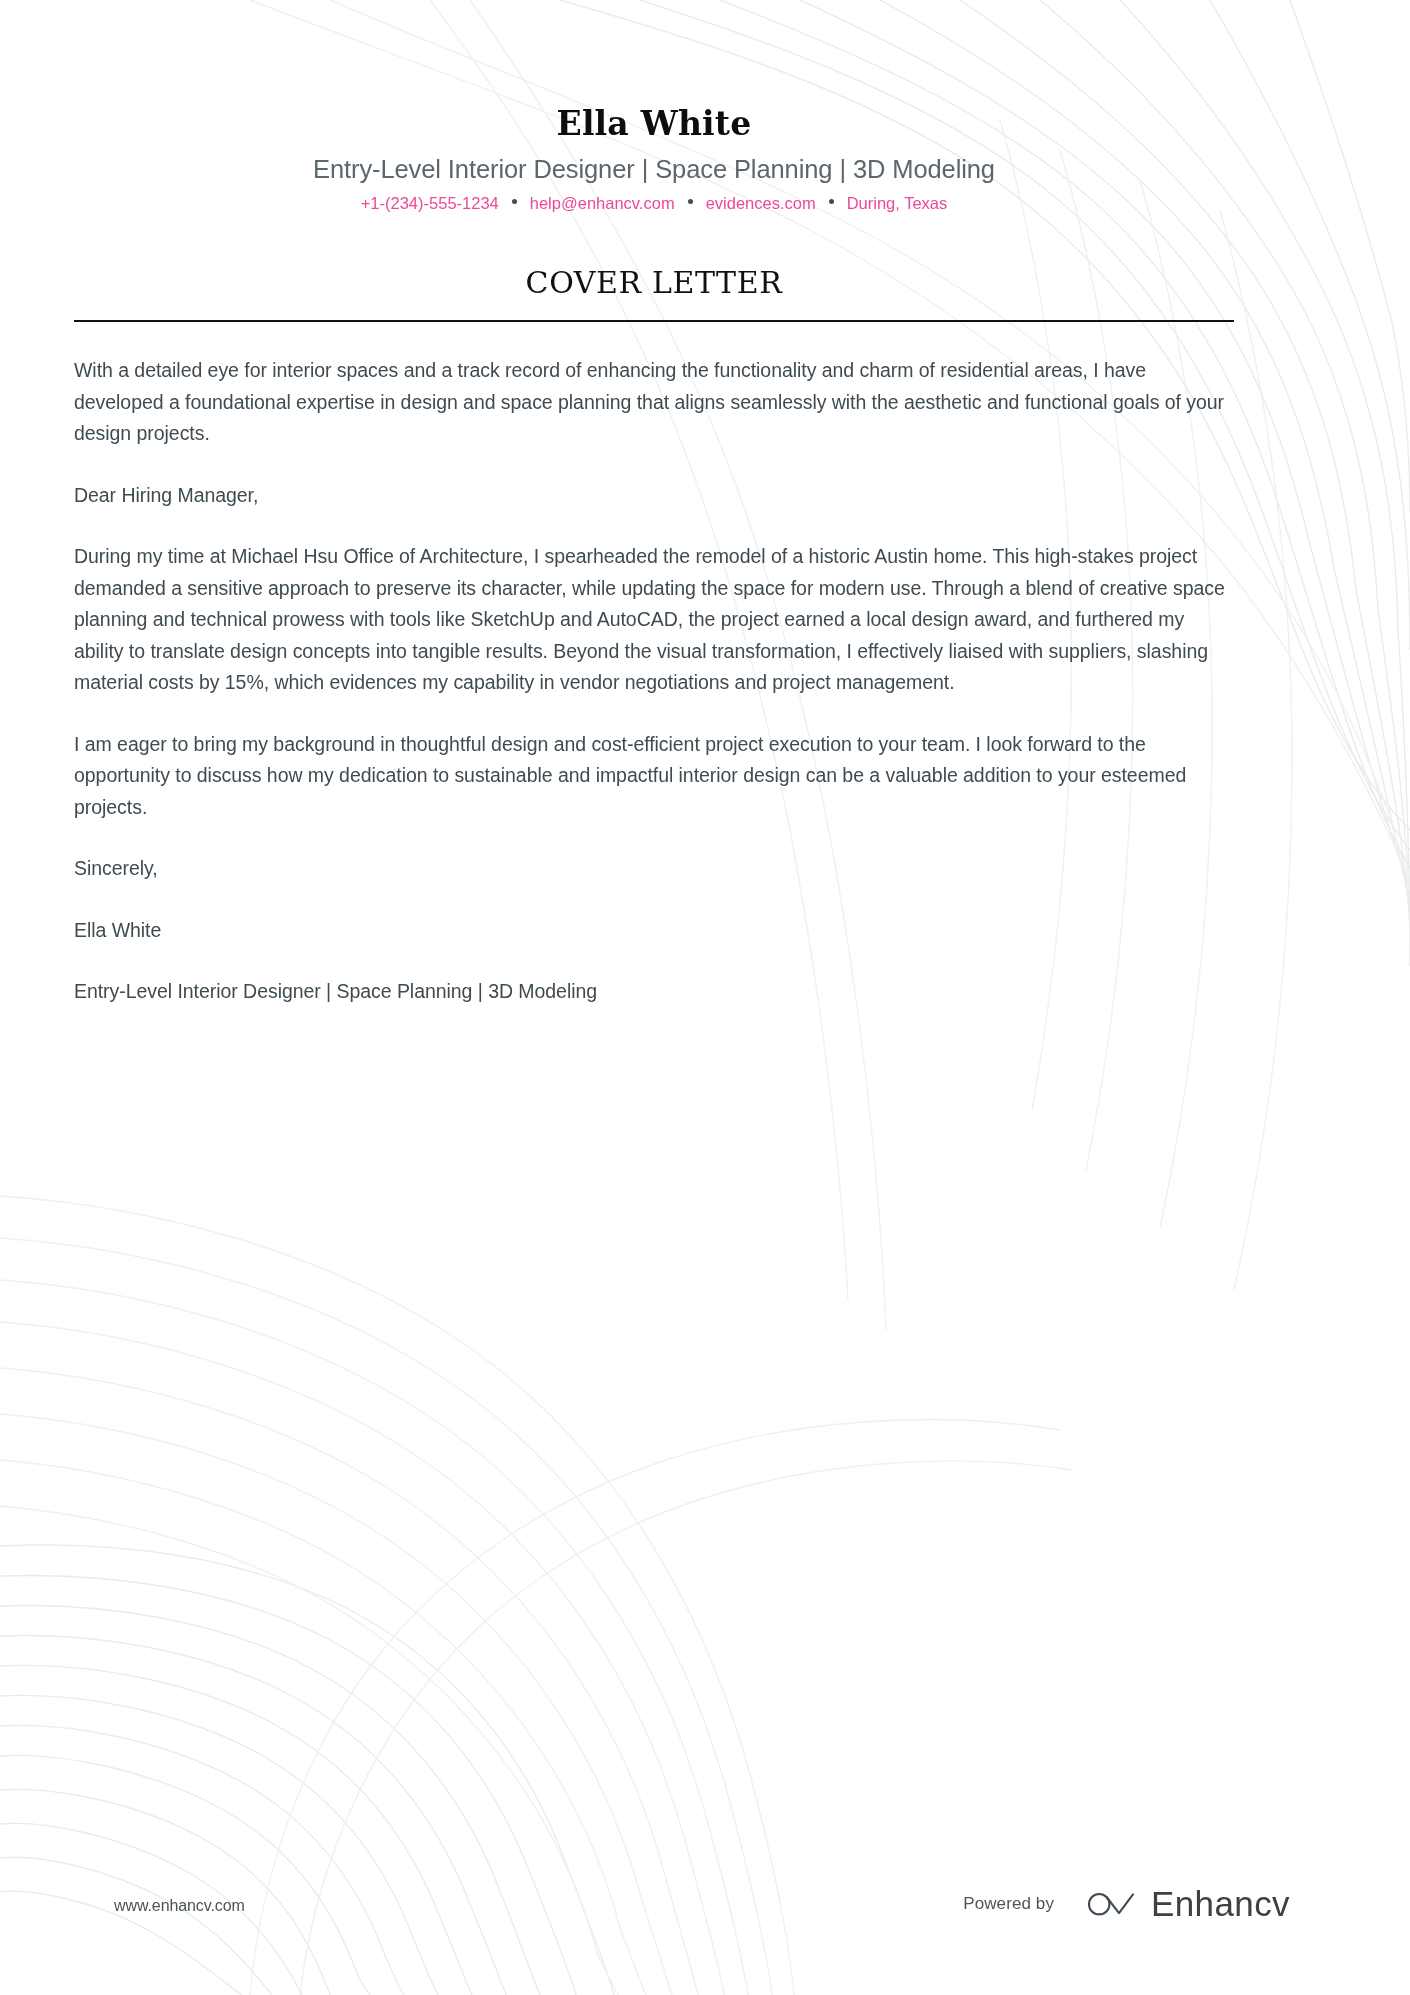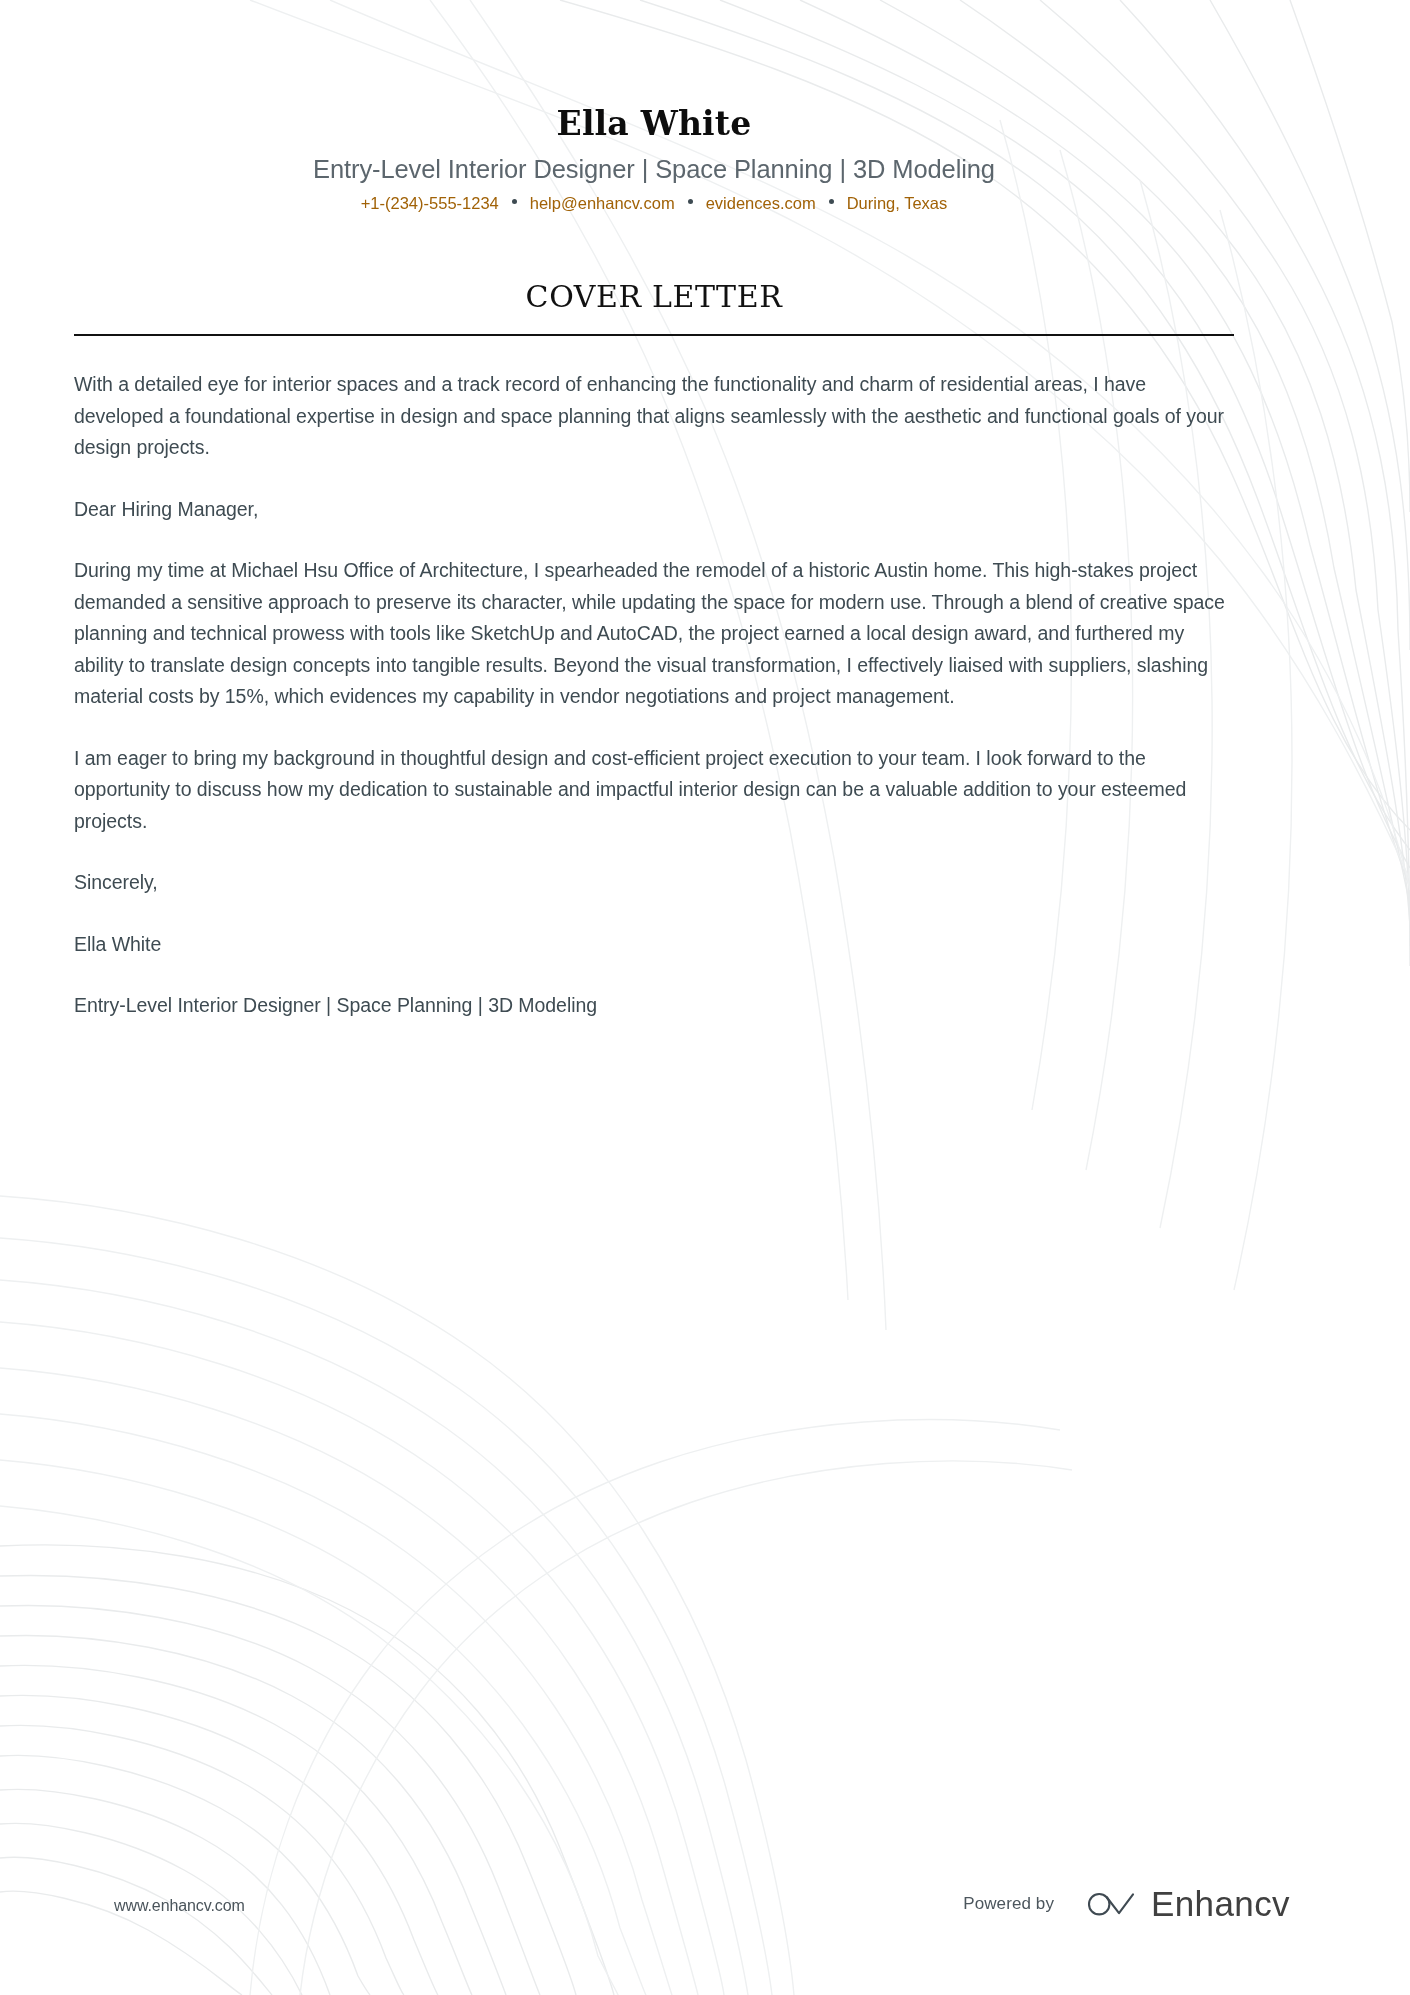--- a/index.html
+++ b/index.html
@@ -52,21 +52,21 @@
     margin-top: 13px;
     font-size: 25.5px;
     font-weight: 400;
     color: #5c666d;
     line-height: 1.15;
     letter-spacing: -0.1px;
   }
   .contact-line {
     margin-top: 9px;
     font-size: 16.5px;
-    color: #a16207;
+    color: #ec4899;
     line-height: 1.2;
     display: flex;
     justify-content: center;
     align-items: center;
     gap: 0;
     flex-wrap: nowrap;
   }
   .contact-item { white-space: nowrap; }
   .contact-sep {
     display: inline-block;
@@ -75,21 +75,21 @@
     border-radius: 50%;
     background: #3e4b52;
     margin: 0 13px;
     position: relative;
     top: -2px;
     flex: 0 0 auto;
   }
 
   
   .letter-title-wrap {
-    margin-top: 67px;
+    margin-top: 53px;
     text-align: center;
   }
   .letter-title {
     font-family: "DejaVu Serif", "Liberation Serif", serif;
     font-size: 30px;
     font-weight: 400;
     color: #111111;
     letter-spacing: 0.6px;
     line-height: 1.1;
   }

